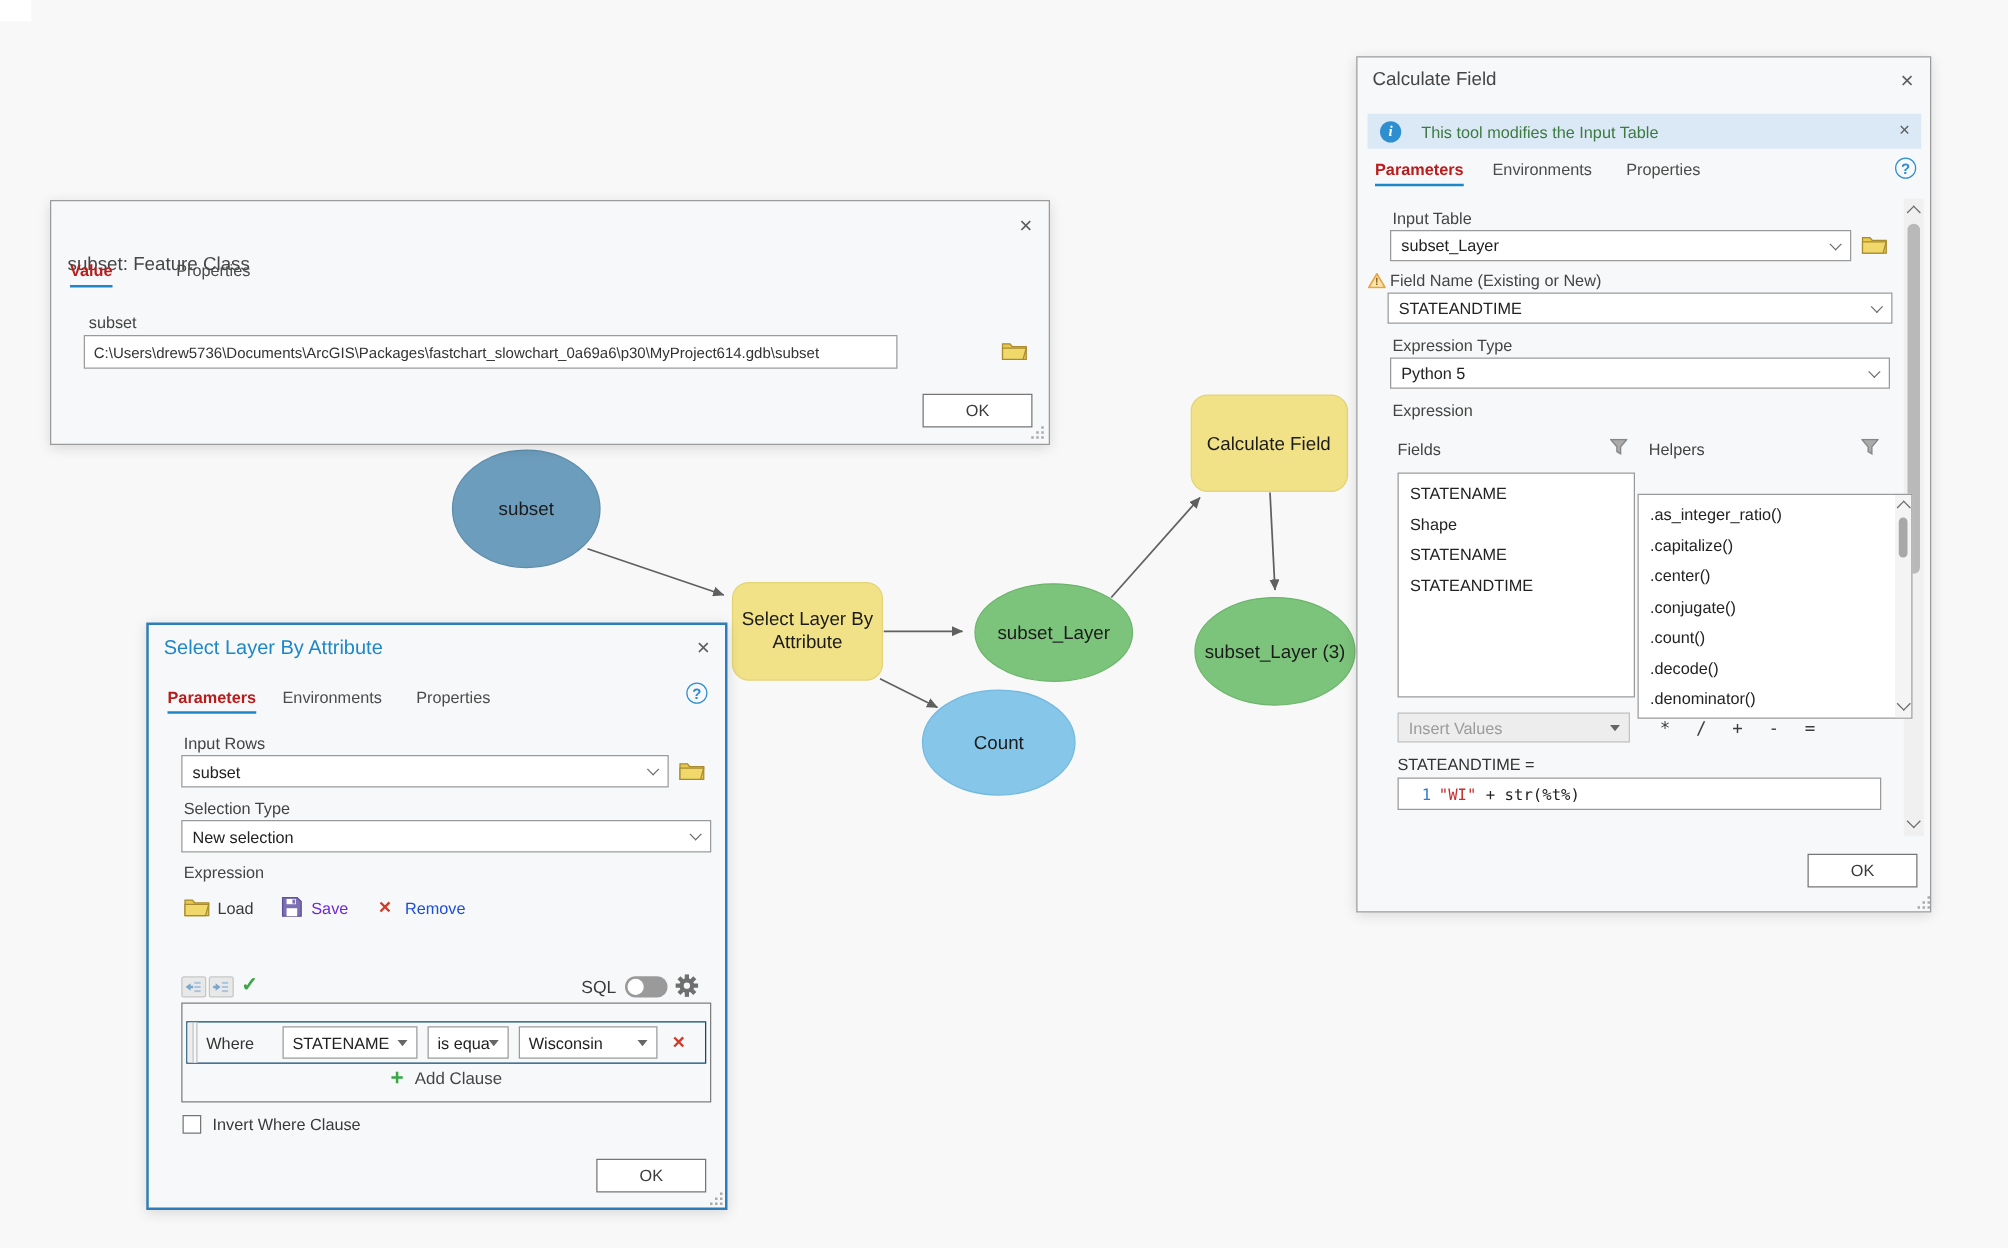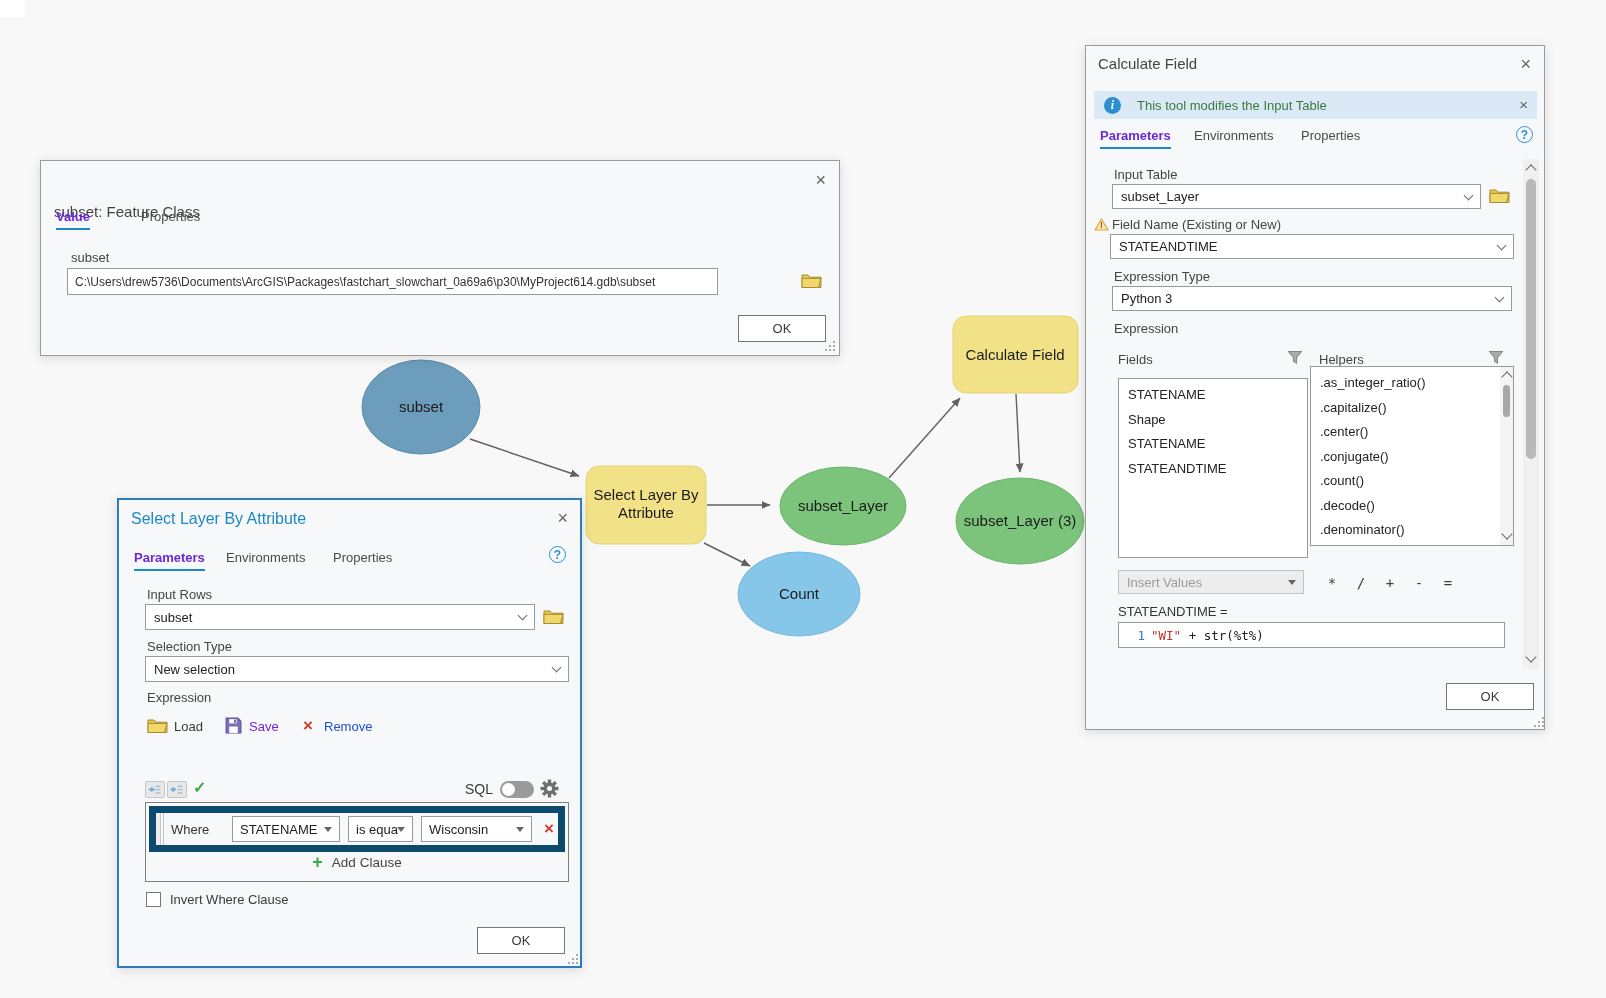--- a/index.html
+++ b/index.html
@@ -15,21 +15,21 @@
   .node-label { font-family:"Liberation Sans",sans-serif; font-size:15px; fill:#1b1b1b; }
 
   
   .dialog { position:absolute; background:#f7f8f9; border:1px solid #9b9b9b;
             box-shadow:0 2px 10px rgba(0,0,0,.13); z-index:10; box-sizing:border-box; }
   .dialog.blue-border { border:2px solid #2f7db8; }
   .dlg-title { position:absolute; font-size:15px; color:#454545; white-space:nowrap; }
   .dlg-title.blue { color:#1e87c8; font-size:16px; }
   .close-x { position:absolute; font-size:18px; line-height:18px; color:#5f5f5f; }
   .tab { position:absolute; font-size:13px; color:#4b4b4b; white-space:nowrap; }
-  .tab.active { color:#6d28d9; font-weight:700; }
+  .tab.active { color:#b91c1c; font-weight:700; }
   .tab.active::after { content:""; position:absolute; left:0; right:0; bottom:-6px; height:2px; background:#1e87c8; }
   .lbl { position:absolute; font-size:13px; color:#444; white-space:nowrap; }
   .combo { position:absolute; background:#fff; border:1px solid #9a9a9a; box-sizing:border-box;
            font-size:13px; color:#222; padding:0 22px 0 8px; display:flex; align-items:center; white-space:nowrap; overflow:hidden; }
   .combo .chev { position:absolute; right:8px; top:50%; width:6px; height:6px;
                  border-right:1.4px solid #6a6a6a; border-bottom:1.4px solid #6a6a6a;
                  transform:translateY(-72%) rotate(45deg); }
   .combo.disabled { background:#ededee; color:#9b9b9b; border-color:#c2c2c2; }
   .tri-down { position:absolute; right:7px; top:50%; margin-top:-2px; width:0; height:0;
               border-left:4px solid transparent; border-right:4px solid transparent; border-top:5px solid #666; }
@@ -50,21 +50,21 @@
   .green-check { color:#3aa843; font-weight:700; font-size:16px; }
   .green-plus { color:#3aa843; font-weight:700; font-size:18px; line-height:18px; }
   .checkbox { position:absolute; width:15px; height:15px; background:#fff; border:1px solid #767676; box-sizing:border-box; }
 
   
   .tool-chip { position:absolute; width:18px; height:15px; background:#e8e8e8; border:1px solid #c6c6c6;
                border-radius:2px; display:flex; align-items:center; justify-content:center; }
   .toggle { position:absolute; width:34px; height:17px; background:#9a9a9a; border-radius:9px; }
   .toggle .knob { position:absolute; left:2px; top:2px; width:13px; height:13px; background:#fff; border-radius:50%; }
   .clause-outer { position:absolute; border:1px solid #7e7e7e; background:#f7f8f9; box-sizing:border-box; }
-  .clause-row { position:absolute; left:3px; right:3px; top:3px; height:46px; border:7px solid #0c4a6e;
+  .clause-row { position:absolute; left:3px; right:3px; top:14px; height:34px; border:1px solid #0c4a6e;
                 background:#f7f8f9; box-sizing:border-box; }
   .drag-strip { position:absolute; left:0; top:0; bottom:0; width:7px; background:#ededed;
                 border-right:1px solid #c4c4c4; box-shadow:inset -2px 0 0 #f7f8f9, inset -3px 0 0 #c4c4c4; }
   .dd { position:absolute; background:#fff; border:1px solid #9a9a9a; box-sizing:border-box; height:26px;
         font-size:13px; color:#222; display:flex; align-items:center; padding:0 16px 0 7px; white-space:nowrap; overflow:hidden; }
 
   
   .banner { position:absolute; background:#dbe9f7; display:flex; align-items:center; }
   .banner-text { font-size:13px; color:#3c7a3f; margin-left:16px; }
   .listbox { position:absolute; background:#fff; border:1px solid #9a9a9a; box-sizing:border-box; overflow:hidden; }
@@ -311,21 +311,21 @@
     </svg>
   </span>
   <div class="lbl" style="left:26px; top:171px;">Field Name (Existing or New)</div>
   <div class="combo" style="left:24px; top:188px; width:404px; height:25px;">
     <span>STATEANDTIME</span>
     <span class="chev"></span>
   </div>
 
   <div class="lbl" style="left:28px; top:223px;">Expression Type</div>
   <div class="combo" style="left:26px; top:240px; width:400px; height:25px;">
-    <span>Python 3</span>
+    <span>Python 5</span>
     <span class="chev"></span>
   </div>
 
   <div class="lbl" style="left:28px; top:275px;">Expression</div>
 
   <div class="lbl" style="left:32px; top:306px;">Fields</div>
   <span class="icon-btn" style="left:202px; top:305px;">
     <svg width="14" height="13" viewBox="0 0 13 12">
       <path d="M0.5 0.5 h12 l-4.6 5.4 v5.3 l-2.8 -1.7 v-3.6 Z" fill="#ababab" stroke="#878787"></path>
     </svg>
@@ -338,21 +338,21 @@
   </span>
 
   <div class="listbox" style="left:32px; top:332px; width:190px; height:180px;">
     <div class="pad-top"></div>
     <div class="list-item">STATENAME</div>
     <div class="list-item">Shape</div>
     <div class="list-item">STATENAME</div>
     <div class="list-item">STATEANDTIME</div>
   </div>
 
-  <div class="listbox" style="left:224px; top:320px; width:204px; height:180px;">
+  <div class="listbox" style="left:224px; top:349px; width:220px; height:180px;">
     <div class="pad-top"></div>
     <div class="list-item">.as_integer_ratio()</div>
     <div class="list-item">.capitalize()</div>
     <div class="list-item">.center()</div>
     <div class="list-item">.conjugate()</div>
     <div class="list-item">.count()</div>
     <div class="list-item">.decode()</div>
     <div class="list-item">.denominator()</div>
     <div class="scroll-track" style="right:0; top:0; width:13px; height:178px; background:#f4f4f4;">
       <span class="chev-up" style="left:3px; top:6px;"></span>

